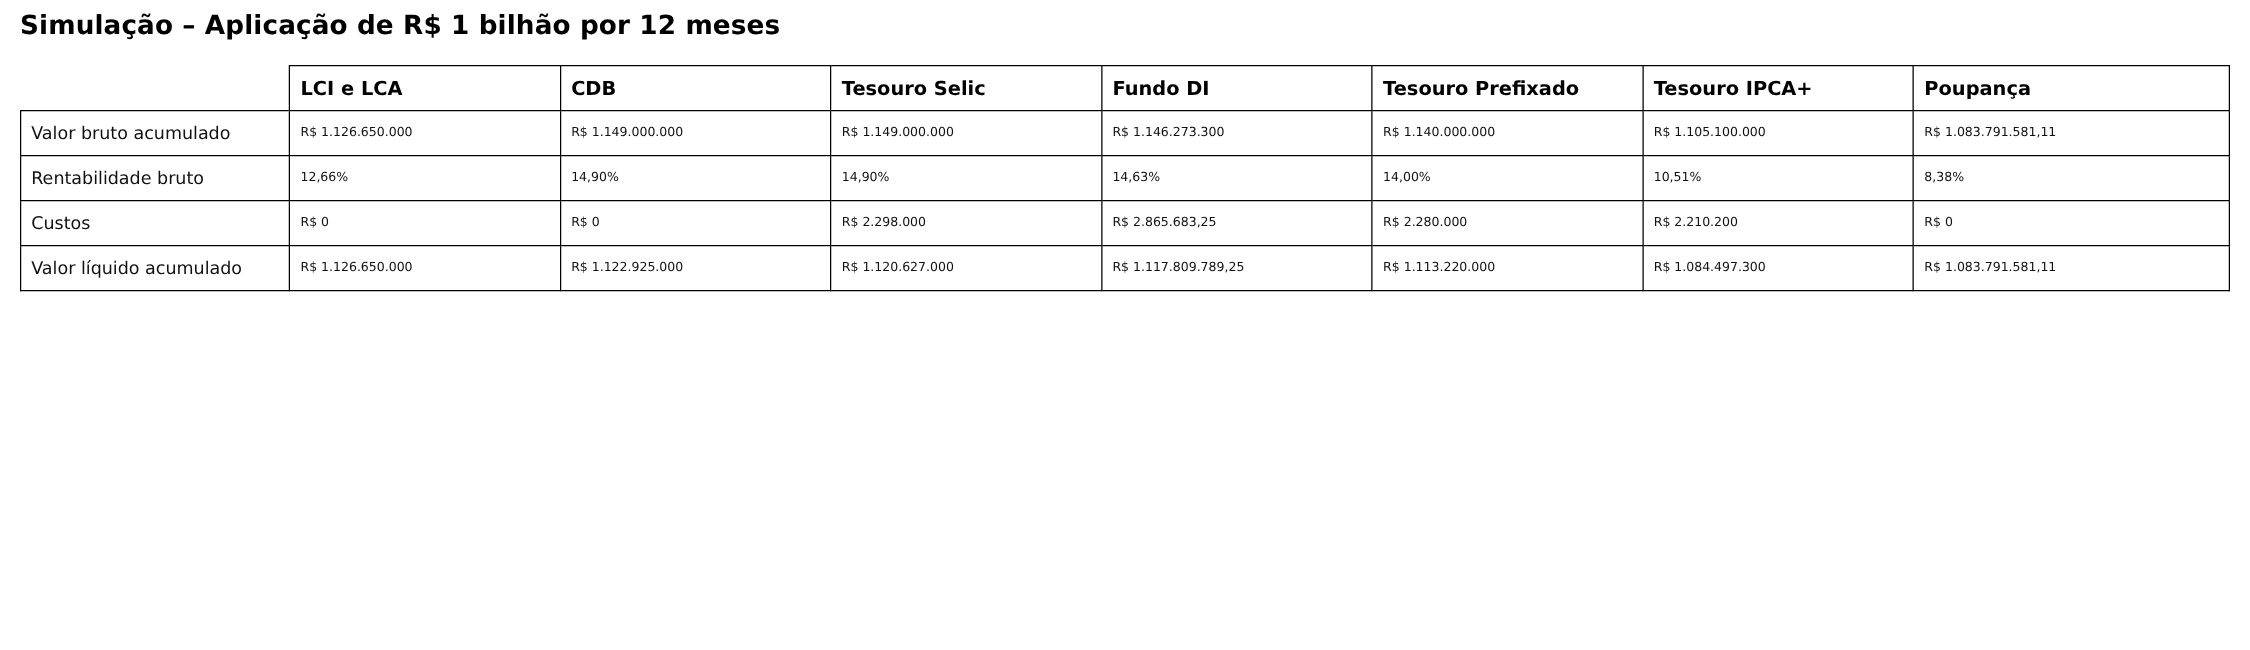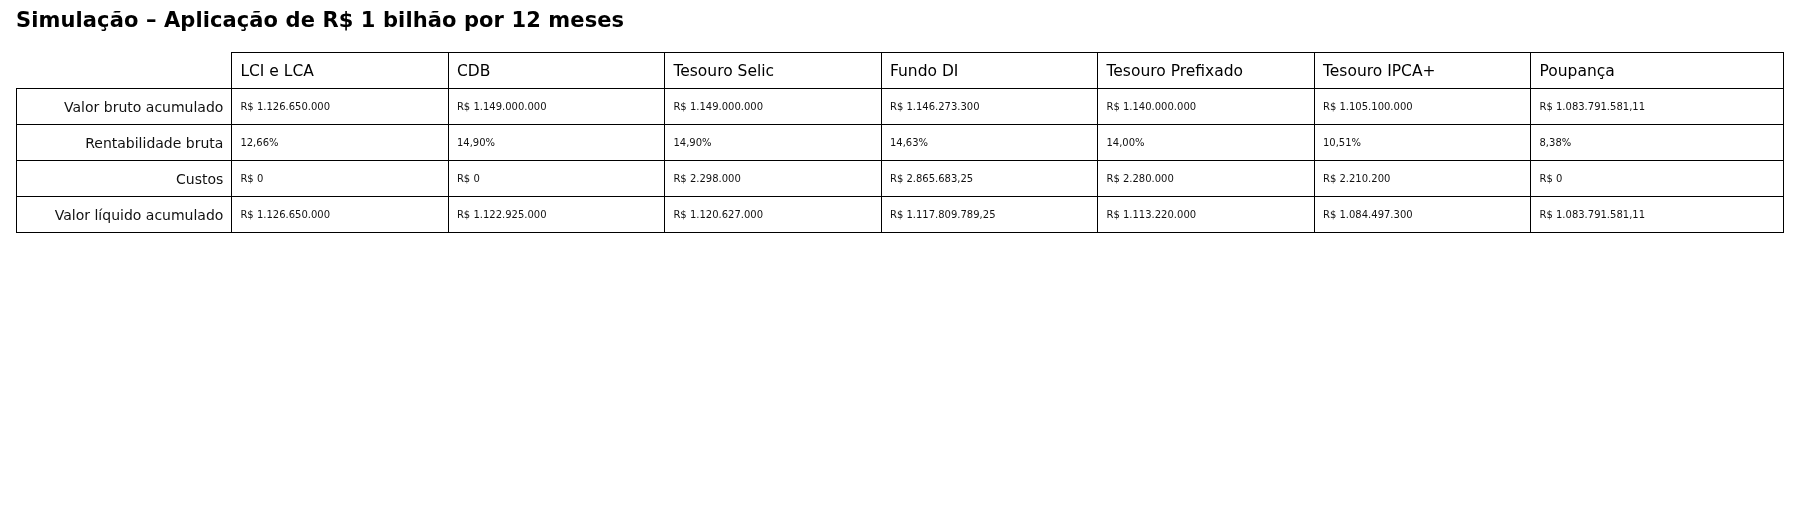--- a/index.html
+++ b/index.html
@@ -54,35 +54,34 @@
     height: 35px;
     vertical-align: middle;
     text-align: left;
     font-size: 14.5px;
     font-weight: normal;
     color: #111111;
     white-space: nowrap;
     overflow: hidden;
   }
   table.sim-table thead th {
-    font-weight: normal;
+    font-weight: bold;
     font-size: 15.5px;
     color: #000000;
   }
   table.sim-table thead th.corner {
     border-top: none;
     border-left: none;
     border-bottom: none;
   }
   table.sim-table tbody th.row-label {
     font-weight: normal;
     font-size: 14px;
     color: #111111;
     border-left: 1px solid #000000;
-    text-align: right;
   }
   table.sim-table tbody tr td { font-size: 10px; }
 </style>
 </head>
 <body>
 
 <div id="page">
 
   <div id="page-title">Simulação – Aplicação de R$ 1 bilhão por 12 meses</div>
 
@@ -115,21 +114,21 @@
           <th class="row-label">Valor bruto acumulado</th>
           <td>R$ 1.126.650.000</td>
           <td>R$ 1.149.000.000</td>
           <td>R$ 1.149.000.000</td>
           <td>R$ 1.146.273.300</td>
           <td>R$ 1.140.000.000</td>
           <td>R$ 1.105.100.000</td>
           <td>R$ 1.083.791.581,11</td>
         </tr>
         <tr>
-          <th class="row-label">Rentabilidade bruta</th>
+          <th class="row-label">Rentabilidade bruto</th>
           <td>12,66%</td>
           <td>14,90%</td>
           <td>14,90%</td>
           <td>14,63%</td>
           <td>14,00%</td>
           <td>10,51%</td>
           <td>8,38%</td>
         </tr>
         <tr>
           <th class="row-label">Custos</th>

